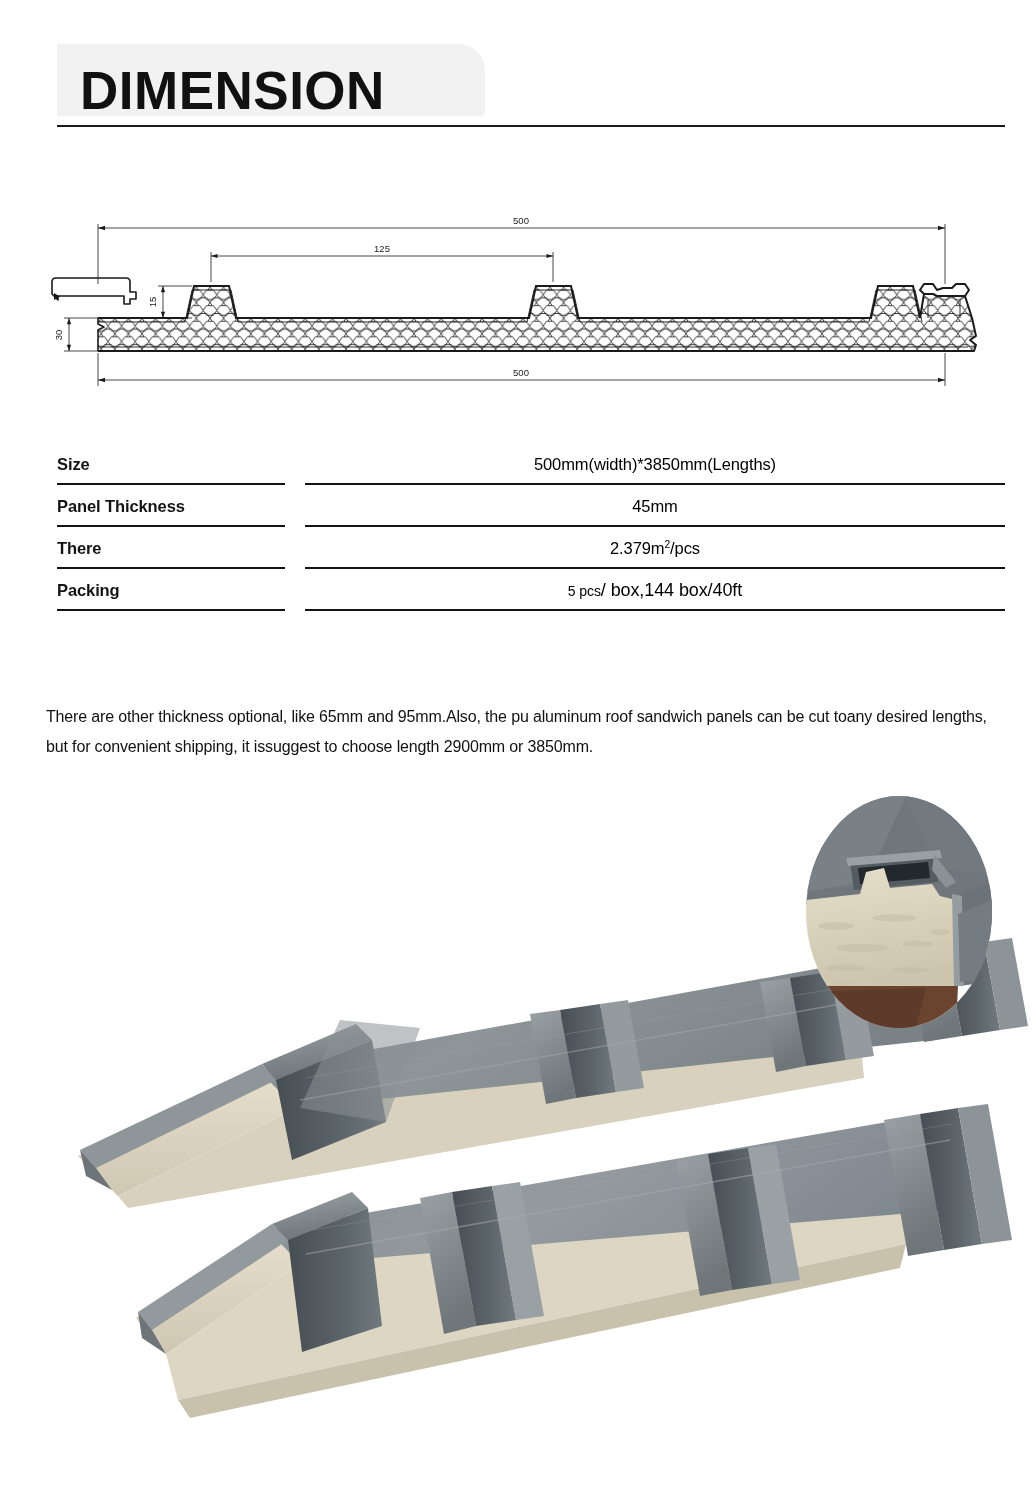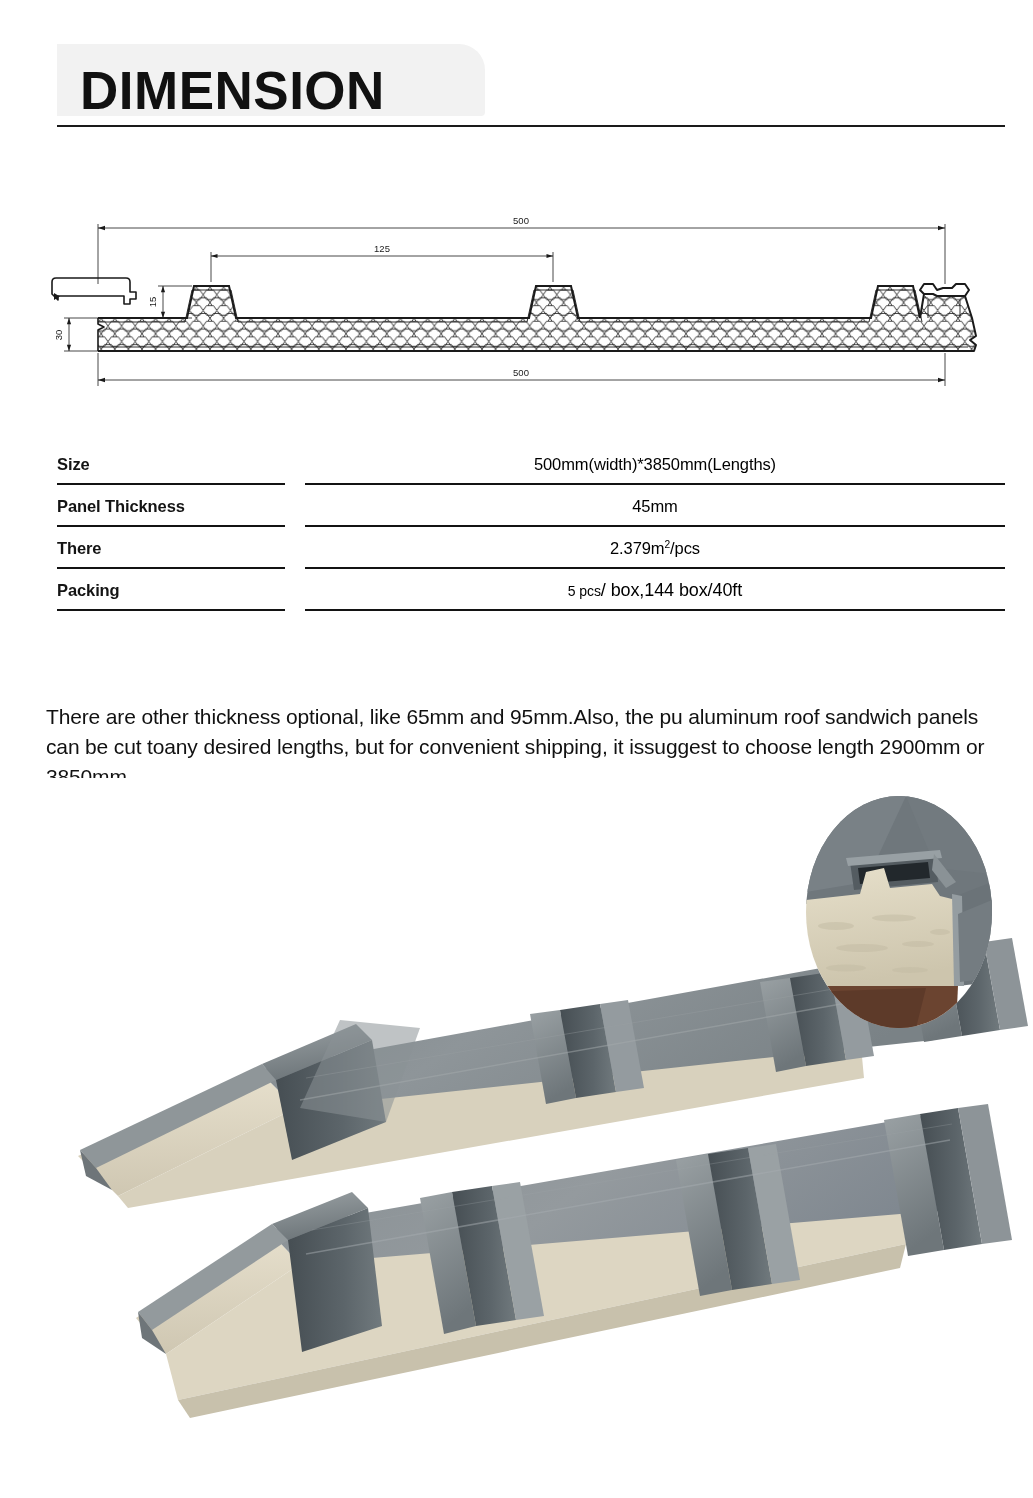--- a/index.html
+++ b/index.html
@@ -110,21 +110,21 @@
   }
   .sup { font-size: 0.62em; vertical-align: super; line-height: 0; }
   .pack-small { font-size: 14px; }
   .pack-big { font-size: 18px; }
 
   
   .note {
     position: absolute;
     left: 46px; top: 702px;
     width: 950px;
-    font-size: 21px;
+    font-size: 16px;
     line-height: 30px;
     color: #111111;
     letter-spacing: -0.15px;
   }
 
   
   .photo-area {
     position: absolute;
     left: 0; top: 778px;
     width: 1033px; height: 720px;

